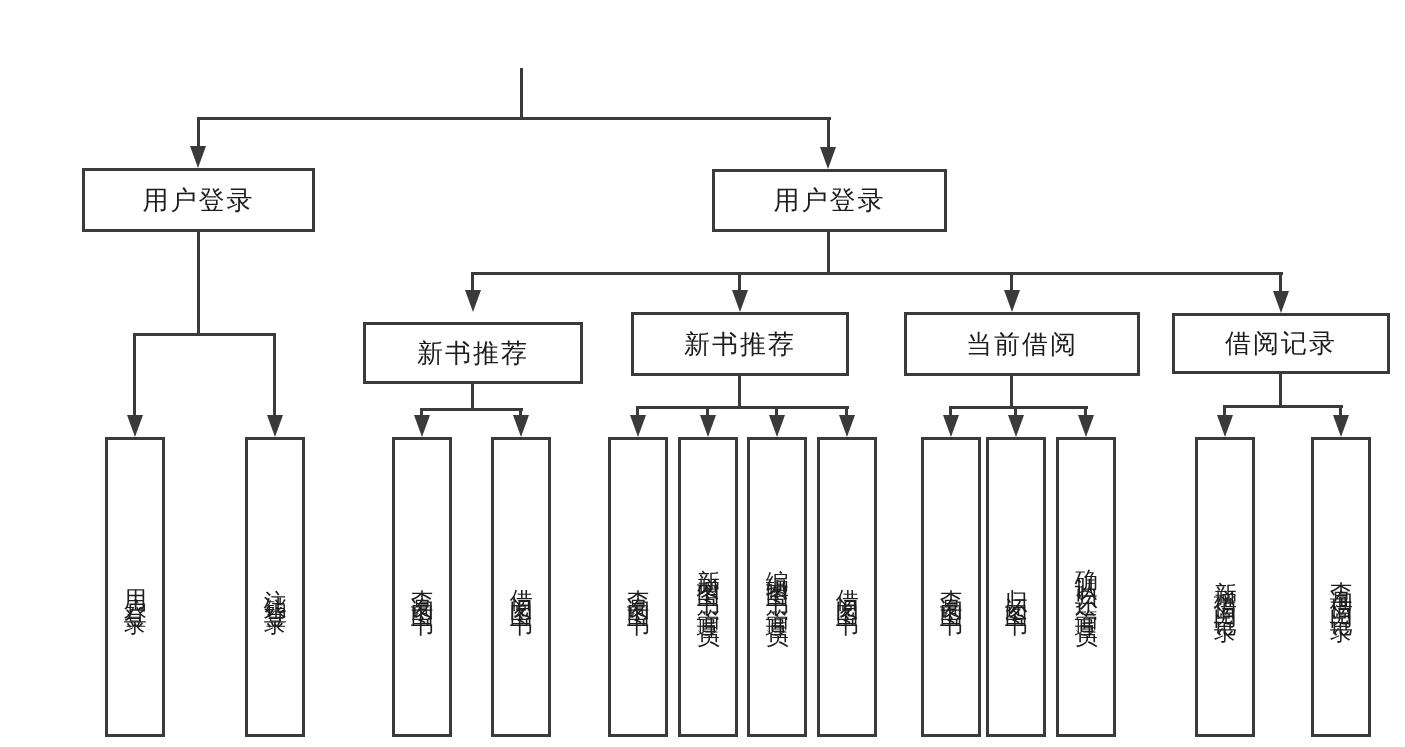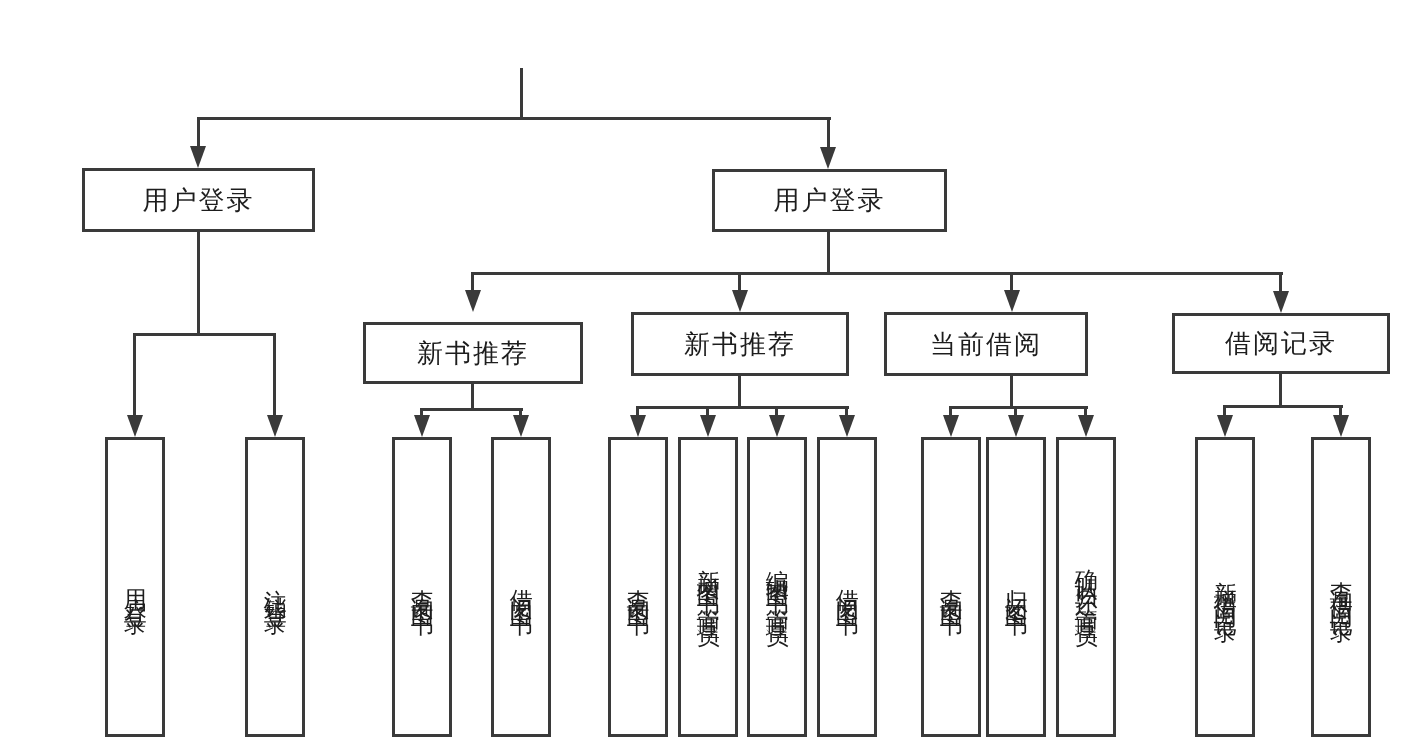--- a/index.html
+++ b/index.html
@@ -49,21 +49,21 @@
   </div>
 
   <div class="box" style="left:363px;top:312px;width:220px;height:62px;margin-top:10px;">
     <span>新书推荐</span>
   </div>
 
   <div class="box" style="left:631px;top:312px;width:218px;height:64px;">
     <span>新书推荐</span>
   </div>
 
-  <div class="box" style="left:884px;top:312px;width:204px;height:64px;align-items:center;">
+  <div class="box" style="left:904px;top:312px;width:236px;height:64px;align-items:center;">
     <span>当前借阅</span>
   </div>
 
   <div class="box" style="left:1172px;top:313px;width:218px;height:61px;">
     <span>借阅记录</span>
   </div>
 
   <div class="box leaf" style="left:105px;top:437px;width:60px;height:300px;">
     <span class="vtext">用户登录</span>
   </div>

